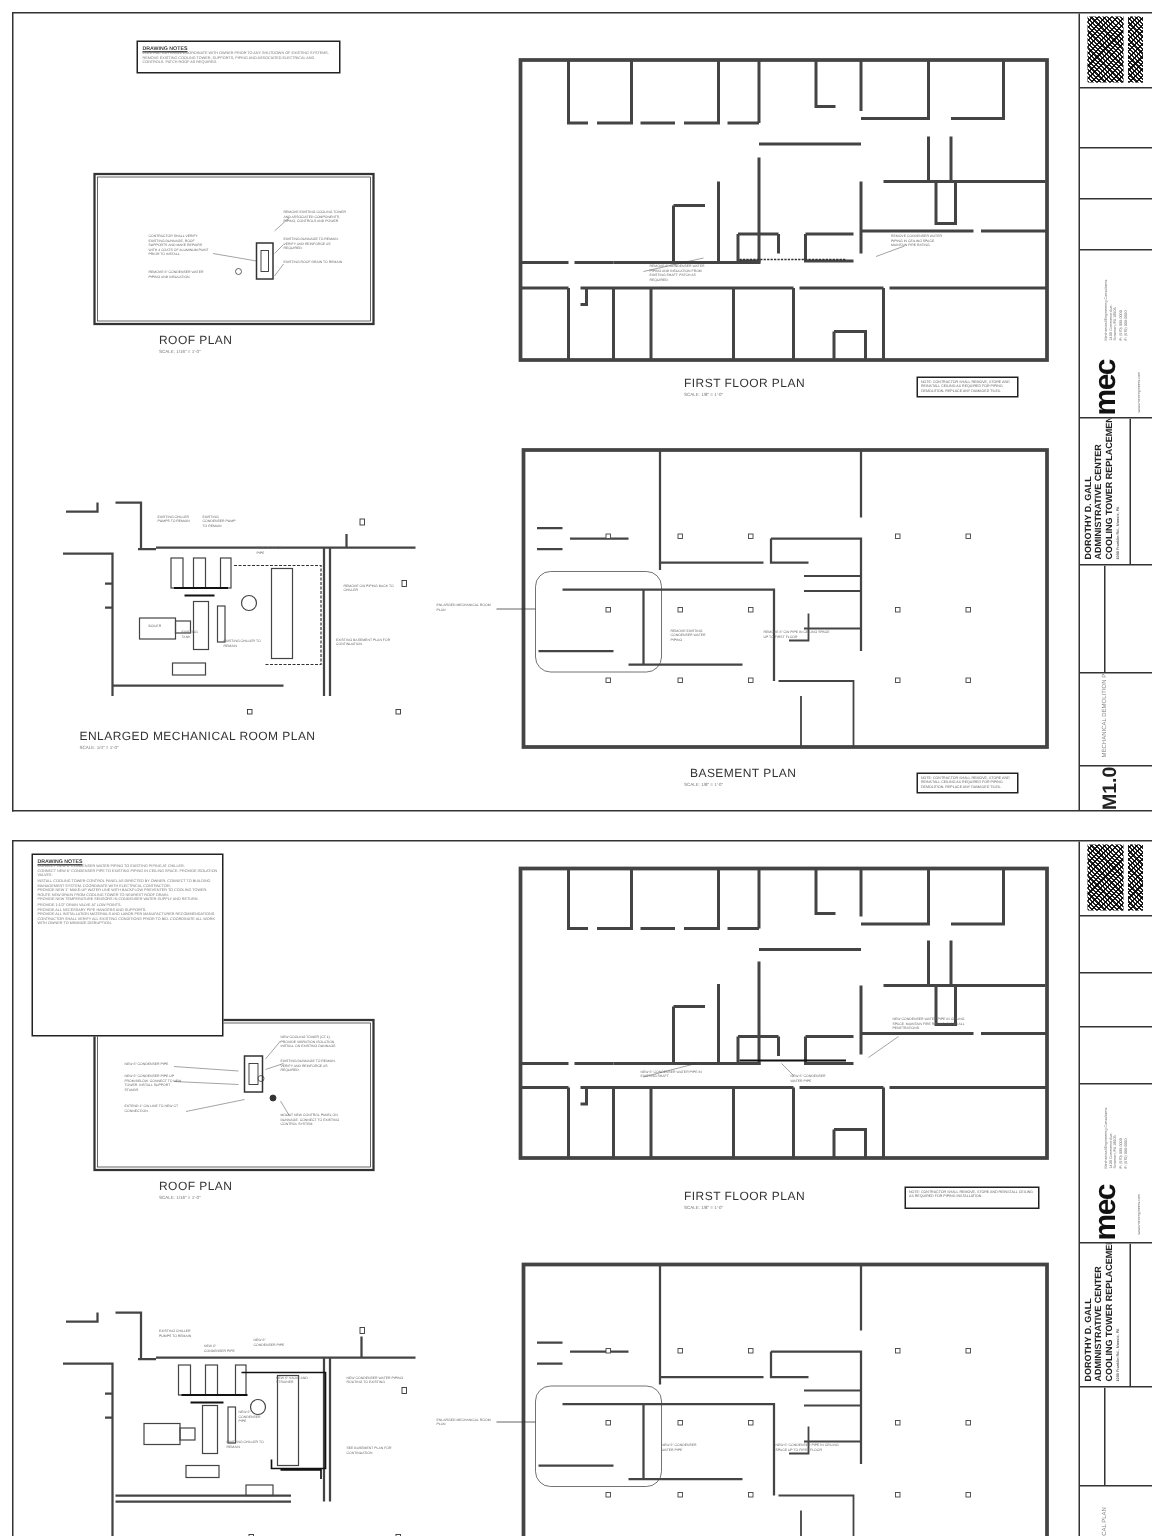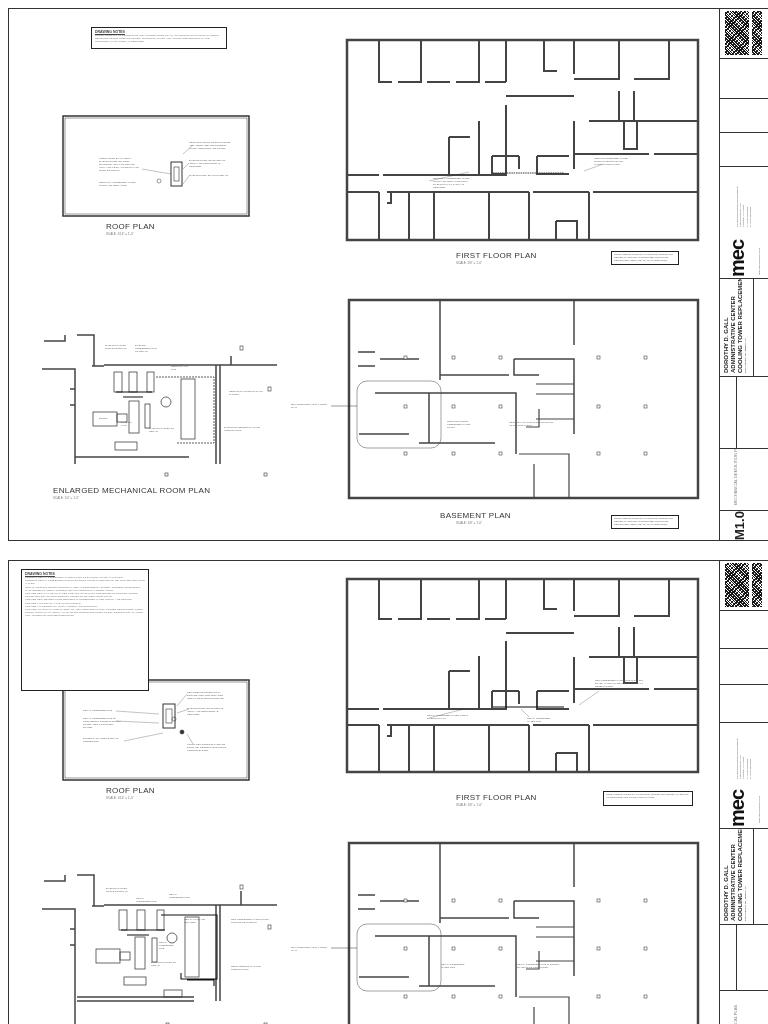--- a/index.html
+++ b/index.html
@@ -150,21 +150,21 @@
   <div class="callout" style="left:140px;top:418px;width:26px;">EXISTING CHILLER TO REMAIN</div>
   <div class="callout" style="left:112px;top:412px;width:16px;">EXISTING TANK</div>
   <div class="callout" style="left:215px;top:417px;width:40px;">EXISTING BASEMENT PLAN FOR CONTINUATION</div>
   <div class="callout" style="left:90px;top:408px;width:12px;">BOILER</div>
   <div class="plan-label" style="left:44px;top:477px;">ENLARGED MECHANICAL ROOM PLAN</div>
   <div class="plan-scale" style="left:44px;top:487px;">SCALE: 1/4" = 1'-0"</div>
 
   <div class="callout" style="left:282px;top:394px;width:40px;">ENLARGED MECHANICAL ROOM PLAN</div>
   <div class="callout" style="left:438px;top:411px;width:28px;">REMOVE EXISTING CONDENSER WATER PIPING</div>
   <div class="callout" style="left:500px;top:412px;width:46px;">REMOVE 6" CW PIPE IN CEILING SPACE UP TO FIRST FLOOR</div>
-  <div class="plan-label" style="left:431px;top:502px;">BASEMENT PLAN</div>
+  <div class="plan-label" style="left:451px;top:502px;">BASEMENT PLAN</div>
   <div class="plan-scale" style="left:447px;top:512px;">SCALE: 1/8" = 1'-0"</div>
   <div class="small-note" style="left:602px;top:506px;width:68px;height:14px;">NOTE: CONTRACTOR SHALL REMOVE, STORE AND REINSTALL CEILING AS REQUIRED FOR PIPING DEMOLITION. REPLACE ANY DAMAGED TILES.</div>
 
   <div class="title-block" style="top:0;">
     <div class="tb-cell" style="top:0;height:50px;">
       <div class="qr" style="position:absolute;left:5px;top:2px;width:24px;height:44px;"></div>
       <div class="qr" style="position:absolute;left:32px;top:2px;width:10px;height:44px;"></div>
     </div>
     <div class="tb-cell" style="top:50px;height:40px;"></div>
     <div class="tb-cell" style="top:90px;height:34px;"></div>

